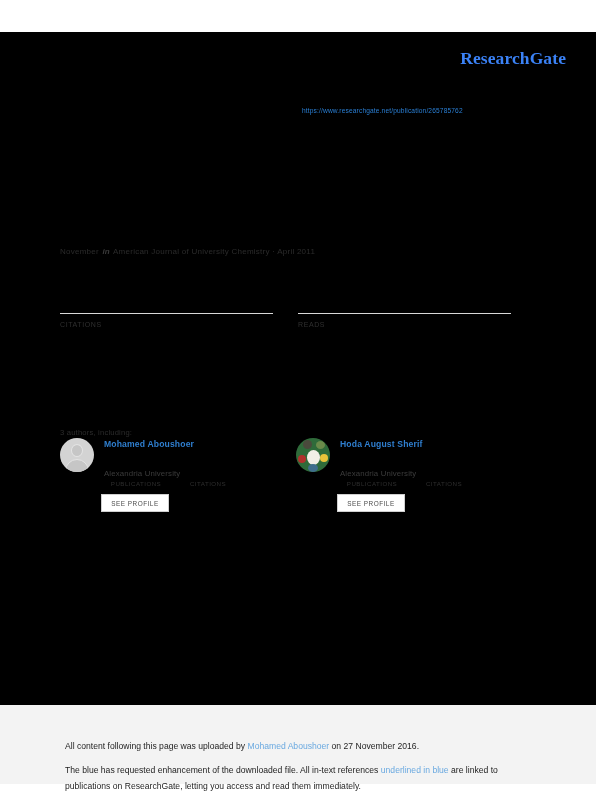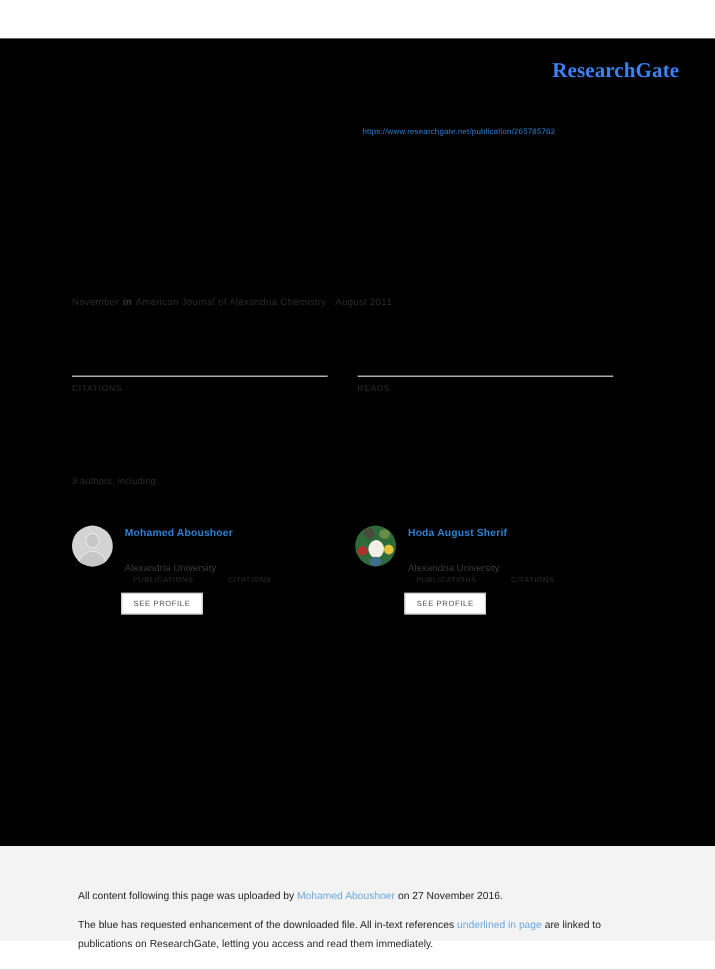--- a/index.html
+++ b/index.html
@@ -94,21 +94,21 @@
   }
   .metric .cap {
     font-size: 7px;
     letter-spacing: 0.6px;
     color: #303030;
   }
 
   .authors-count {
     position: absolute;
     left: 60px;
-    top: 364px;
+    top: 396px;
     font-size: 7.6px;
     color: #2c2c2c;
     letter-spacing: 0.2px;
   }
 
   
   .author-card {
     position: absolute;
     top: 404px;
     width: 232px;
@@ -262,23 +262,23 @@
 
 <div class="page-dark">
 
   <div class="rg-logo">ResearchGate</div>
 
   <div class="pub-url">https://www.researchgate.net/publication/265785762</div>
 
   <div class="article-line">
     <span class="lbl">November</span>
     <span class="it">in</span>
-    <span class="lbl">American Journal of Alexandria Chemistry</span>
+    <span class="lbl">American Journal of University Chemistry</span>
     <span class="lbl">·</span>
-    <span class="lbl">August 2011</span>
+    <span class="lbl">April 2011</span>
   </div>
 
   <div class="metrics">
     <div class="metric left">
       <div class="num"></div>
       <div class="rule"></div>
       <div class="cap">CITATIONS</div>
     </div>
     <div class="metric right">
       <div class="num"></div>
@@ -331,15 +331,15 @@
       </div>
     </div>
     <div class="see-profile">SEE PROFILE</div>
   </div>
 
 </div>
 
 <div class="footer">
   <div class="footer-inner">
     <p><span>All content following this page was uploaded by </span><span class="lnk">Mohamed Aboushoer</span><span> on 27 November 2016.</span></p>
-    <p><span>The blue has requested enhancement of the downloaded file. All in-text references </span><span class="lnk">underlined in page</span><span> are linked to publications on ResearchGate, letting you access and read them immediately.</span></p>
+    <p><span>The blue has requested enhancement of the downloaded file. All in-text references </span><span class="lnk">underlined in blue</span><span> are linked to publications on ResearchGate, letting you access and read them immediately.</span></p>
   </div>
 </div>
 
 </body></html>

